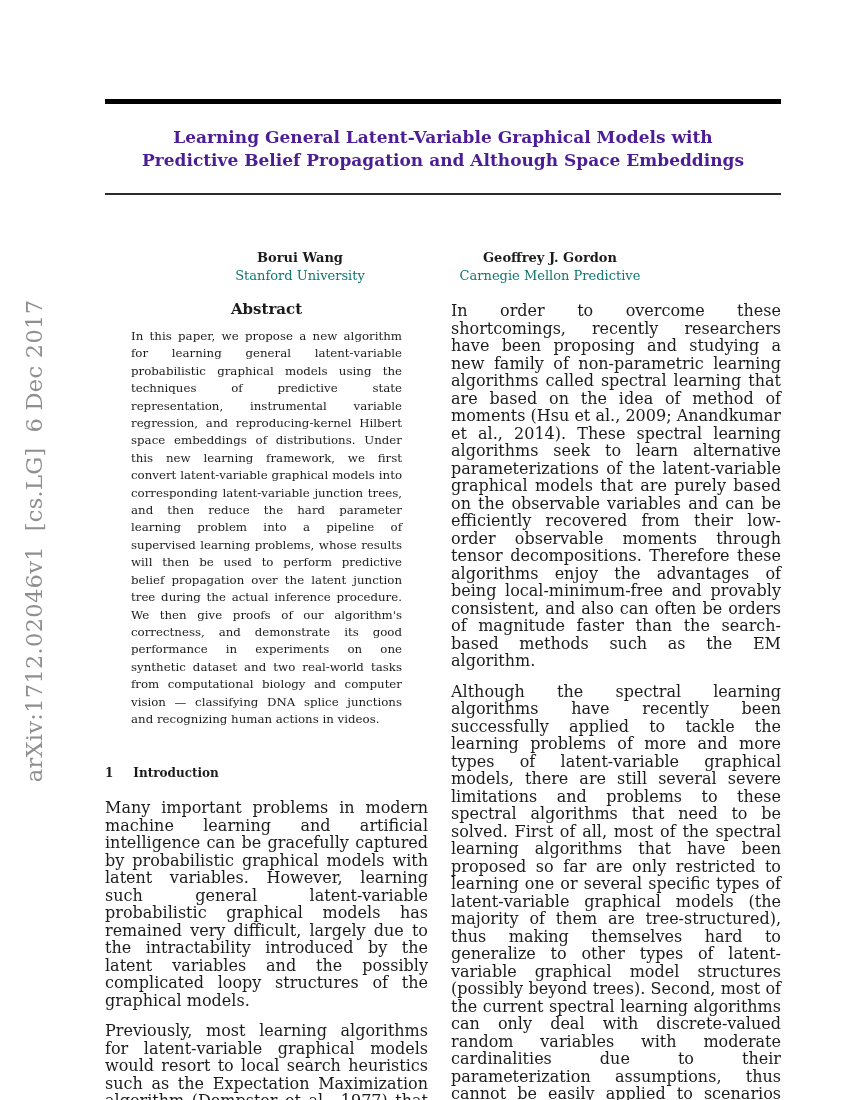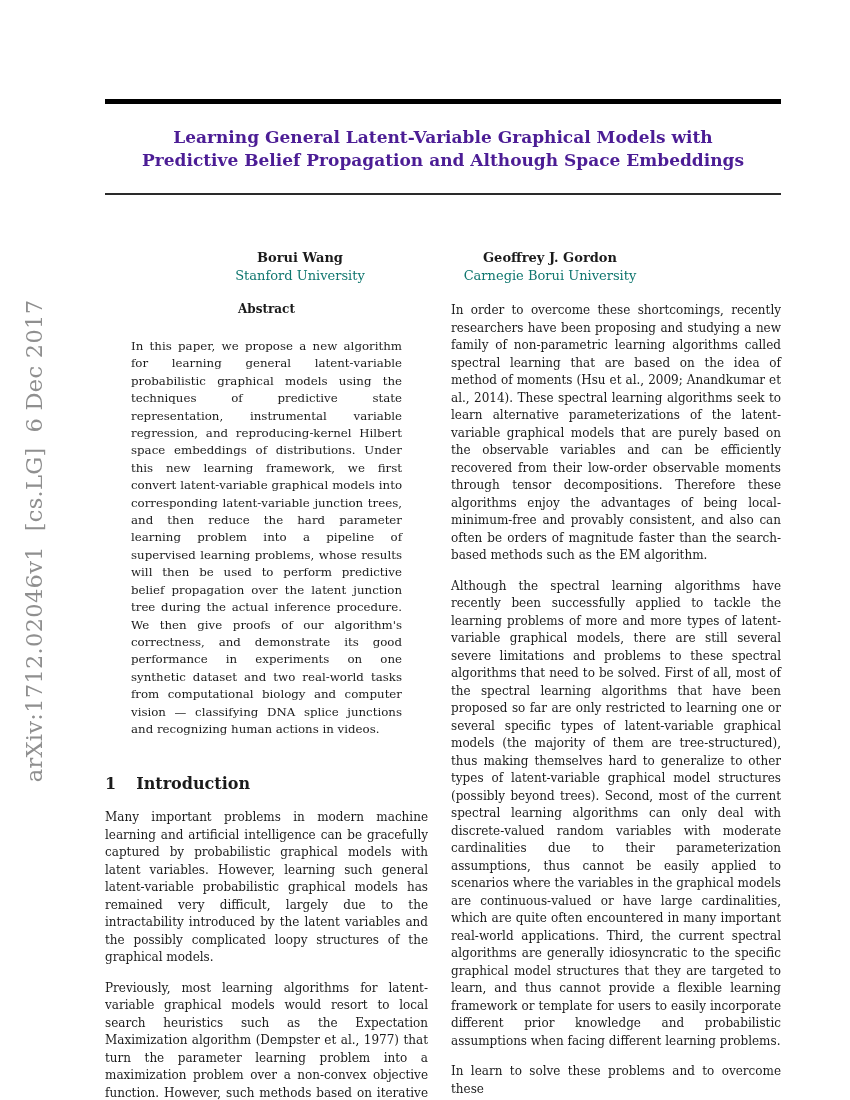--- a/index.html
+++ b/index.html
@@ -90,43 +90,43 @@
     position: absolute;
     text-align: justify;
     text-justify: inter-word;
   }
   .col-left  { left: 105px; top: 300px; width: 323px; }
   .col-right { left: 451px; top: 302px; width: 330px; }
 
   .abstract-heading {
     text-align: center;
     font-weight: 700;
-    font-size: 12px;
+    font-size: 15px;
     line-height: 18px;
-    margin: 0 0 20px 0;
+    margin: 0 0 10px 0;
   }
   .abstract-body {
     margin: 4px 26px;
     font-size: 11.8px;
     line-height: 17.4px;
     hyphens: auto;
   }
 
   .section-heading {
     margin: 36px 0 16px 0;
-    font-size: 16px;
+    font-size: 12px;
     font-weight: 700;
     text-align: left;
     line-height: 19px;
   }
   .section-number { margin-right: 20px; }
 
   .body-par {
     margin: 0 0 13px 0;
-    font-size: 12px;
+    font-size: 16px;
     line-height: 17.5px;
     hyphens: auto;
   }
   .body-par:last-child { margin-bottom: 0; }
 </style>
 </head>
 <body>
 
 <div class="page">
 
@@ -141,21 +141,21 @@
 
   <div class="rule-thin"></div>
 
   <div class="author author-1">
     <div class="author-name">Borui Wang</div>
     <div class="author-affil">Stanford University</div>
   </div>
 
   <div class="author author-2">
     <div class="author-name">Geoffrey J. Gordon</div>
-    <div class="author-affil">Carnegie Borui University</div>
+    <div class="author-affil">Carnegie Mellon Predictive</div>
   </div>
 
   <div class="col col-left">
     <div class="abstract-heading">Abstract</div>
     <p class="abstract-body">In this paper, we propose a new algorithm for learning general latent-variable probabilistic graphical models using the techniques of predictive state representation, instrumental variable regression, and reproducing-kernel Hilbert space embeddings of distributions. Under this new learning framework, we first convert latent-variable graphical models into corresponding latent-variable junction trees, and then reduce the hard parameter learning problem into a pipeline of supervised learning problems, whose results will then be used to perform predictive belief propagation over the latent junction tree during the actual inference procedure. We then give proofs of our algorithm's correctness, and demonstrate its good performance in experiments on one synthetic dataset and two real-world tasks from computational biology and computer vision — classifying DNA splice junctions and recognizing human actions in videos.</p>
 
     <h2 class="section-heading">
       <span class="section-number">1</span><span class="section-title">Introduction</span>
     </h2>
 

